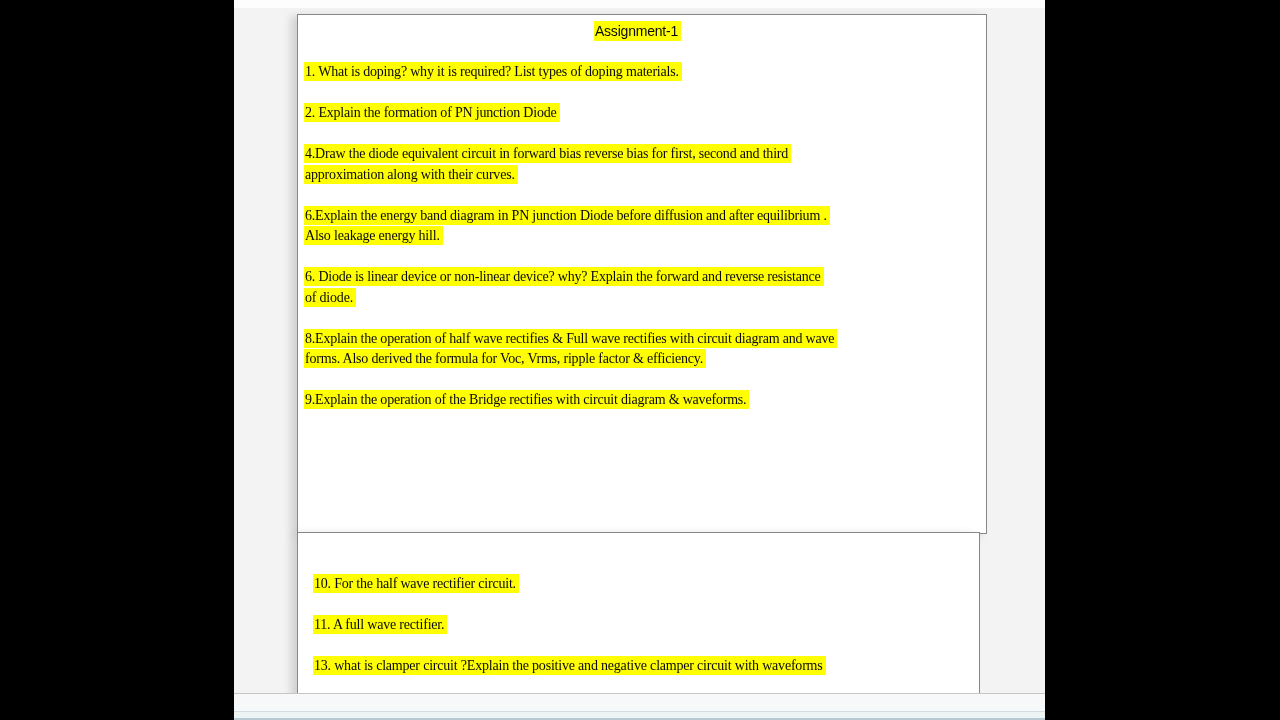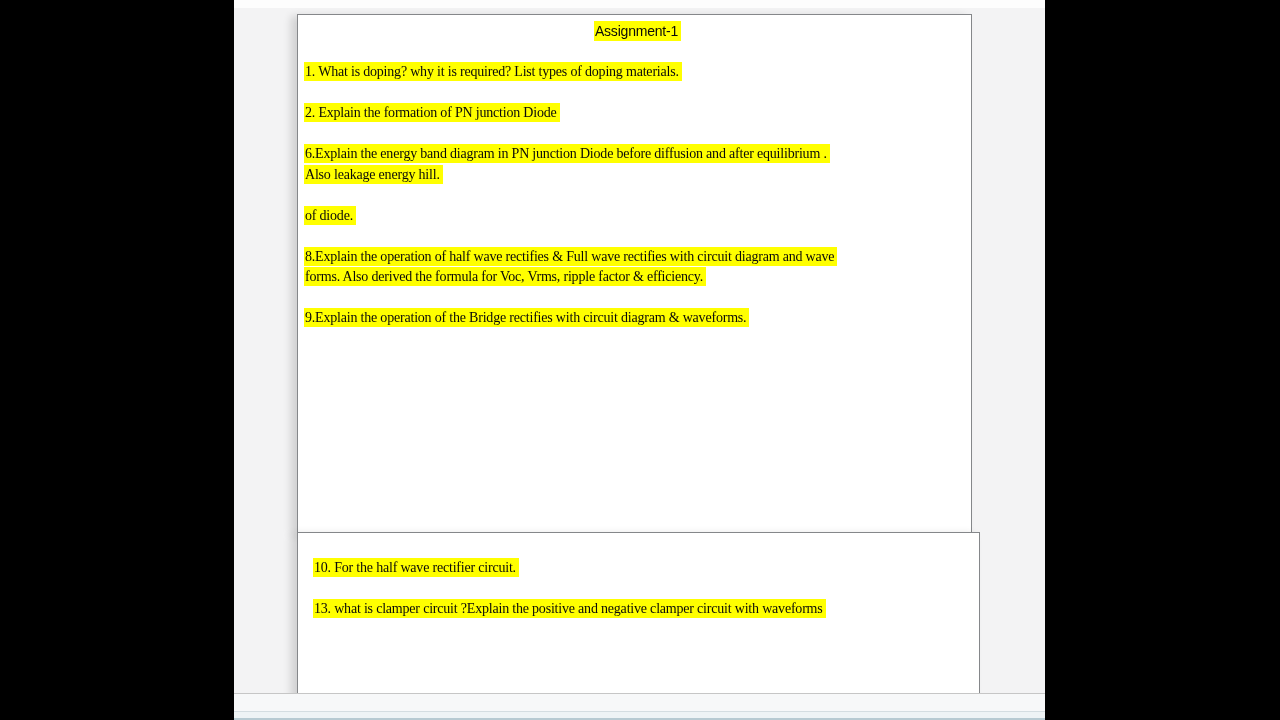--- a/index.html
+++ b/index.html
@@ -9,21 +9,21 @@
   .letterbox{position:absolute;top:0;height:720px;background:#000;}
   .letterbox.left{left:0;width:234px;}
   .letterbox.right{left:1045px;width:235px;}
   .viewport{position:absolute;left:234px;top:0;width:811px;height:720px;
             background:#f3f3f4;overflow:hidden;}
   .top-strip{position:absolute;top:0;left:0;right:0;height:8px;background:#fdfdfd;}
   .page{position:absolute;left:63px;width:681px;background:#fff;
         border:1px solid #85878a;box-sizing:content-box;overflow:hidden;
         box-shadow:-6px 2px 8px rgba(0,0,0,0.14);
         font-size:14px;line-height:20.5px;letter-spacing:-0.2px;color:#0a0a0a;}
-  .page1{top:14px;height:512px;padding:6px 0 0 6px;width:667px;}
+  .page1{top:14px;height:512px;padding:6px 15px 0 6px;width:667px;}
   .page2{top:532px;height:175px;padding:25px 8px 0 15px;width:658px;}
   .title-line{text-align:center;white-space:nowrap;}
   .q{margin:20.5px 0 0 0;font-family:Liberation Serif, serif;}
   .line{white-space:nowrap;}
   .hl{background:#ffff00;padding:2px 3px 2px 1px;}
   .bottom-bar{position:absolute;left:0;right:0;bottom:0;height:26px;
               background:#f7f8f9;border-top:1px solid #c6c6c6;z-index:5;}
   .bottom-bar-lower{position:absolute;bottom:0;left:0;right:0;height:8px;
                     background:#eef3f5;border-top:1px solid #d4dde1;}
   .bottom-edge{position:absolute;bottom:0;left:0;right:0;height:2px;background:#b7cad2;}
@@ -40,40 +40,48 @@
     <div class="page page1">
       <div class="title-line"><span class="hl">Assignment-1</span></div>
 
       <div class="q">
         <div class="line"><span class="hl">1. What is doping? why it is required? List types of doping materials.</span></div>
       </div>
       <div class="q">
         <div class="line"><span class="hl">2. Explain the formation of PN junction Diode</span></div>
       </div>
       <div class="q">
+        <div class="line"><span class="hl">4.Draw the diode equivalent circuit in forward bias reverse bias for first, second and third</span></div>
+        <div class="line"><span class="hl">approximation along with their curves.</span></div>
+      </div>
+      <div class="q">
         <div class="line"><span class="hl">6.Explain the energy band diagram in PN junction Diode before diffusion and after equilibrium .</span></div>
         <div class="line"><span class="hl">Also leakage energy hill.</span></div>
       </div>
       <div class="q">
+        <div class="line"><span class="hl">6. Diode is linear device or non-linear device? why? Explain the forward and reverse resistance</span></div>
         <div class="line"><span class="hl">of diode.</span></div>
       </div>
       <div class="q">
       </div>
       <div class="q">
         <div class="line"><span class="hl">8.Explain the operation of half wave rectifies &amp; Full wave rectifies with circuit diagram and wave</span></div>
         <div class="line"><span class="hl">forms. Also derived the formula for Voc, Vrms, ripple factor &amp; efficiency.</span></div>
       </div>
       <div class="q">
         <div class="line"><span class="hl">9.Explain the operation of the Bridge rectifies with circuit diagram &amp; waveforms.</span></div>
       </div>
     </div>
 
     <div class="page page2">
-      <div class="q" style="margin-top:0">
+      <div class="q" style="margin-top:16px">
         <div class="line"><span class="hl">10. For the half wave rectifier circuit.</span></div>
+      </div>
+      <div class="q">
+        <div class="line"><span class="hl">11. A full wave rectifier.</span></div>
       </div>
       <div class="q">
         <div class="line"><span class="hl">13. what is clamper circuit ?Explain the positive and negative clamper circuit with waveforms</span></div>
       </div>
     </div>
 
     <div class="bottom-bar">
       <div class="bottom-bar-lower">
         <div class="bottom-edge"></div>
       </div>

